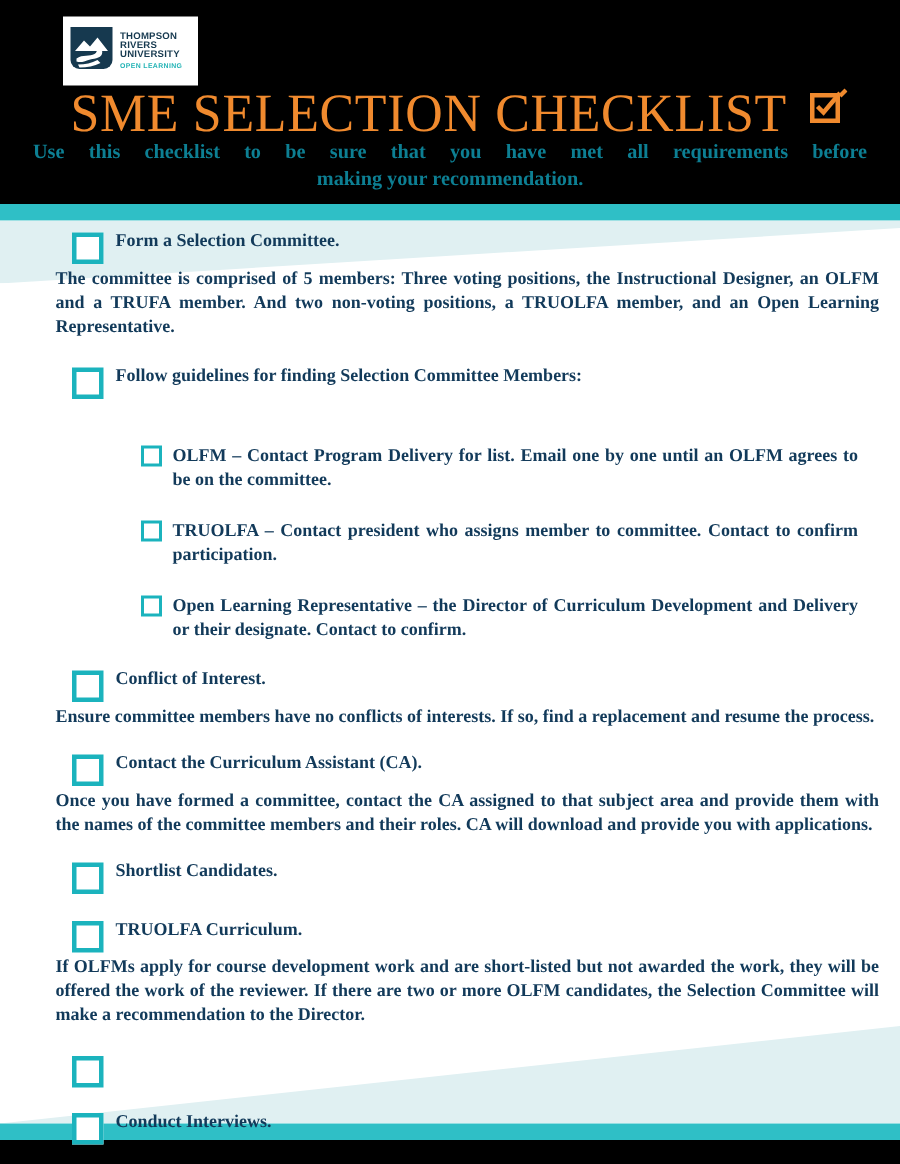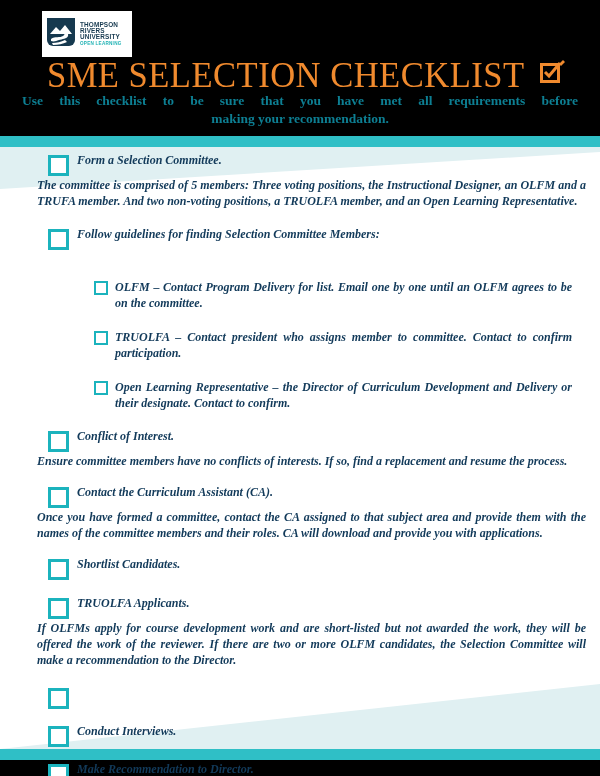--- a/index.html
+++ b/index.html
@@ -169,21 +169,20 @@
     background: #000000;
   }
 
   
   .body-area {
     position: absolute;
     left: 0; top: 147px;
     width: 600px;
     height: 602px;
     z-index: 2;
-    font-style: italic;
   }
 
   .item {
     position: relative;
     display: flex;
     align-items: flex-start;
     margin-left: 48px;
     margin-right: 16px;
   }
 
@@ -356,21 +355,21 @@
         <div class="item-body">
           <div class="item-title">Shortlist Candidates.</div>
         </div>
       </div>
     </div>
 
     <div class="blk" style="padding-top:16px;">
       <div class="item">
         <div class="cb cb-main"></div>
         <div class="item-body">
-          <div class="item-title">TRUOLFA Applicants.</div>
+          <div class="item-title">TRUOLFA Curriculum.</div>
         </div>
       </div>
       <div class="item-desc">If OLFMs apply for course development work and are short-listed but not awarded the work, they will be offered the work of the reviewer. If there are two or more OLFM candidates, the Selection Committee will make a recommendation to the Director.</div>
     </div>
 
     <div class="blk" style="padding-top:18px;">
       <div class="item">
         <div class="cb cb-main"></div>
       </div>
     </div>

